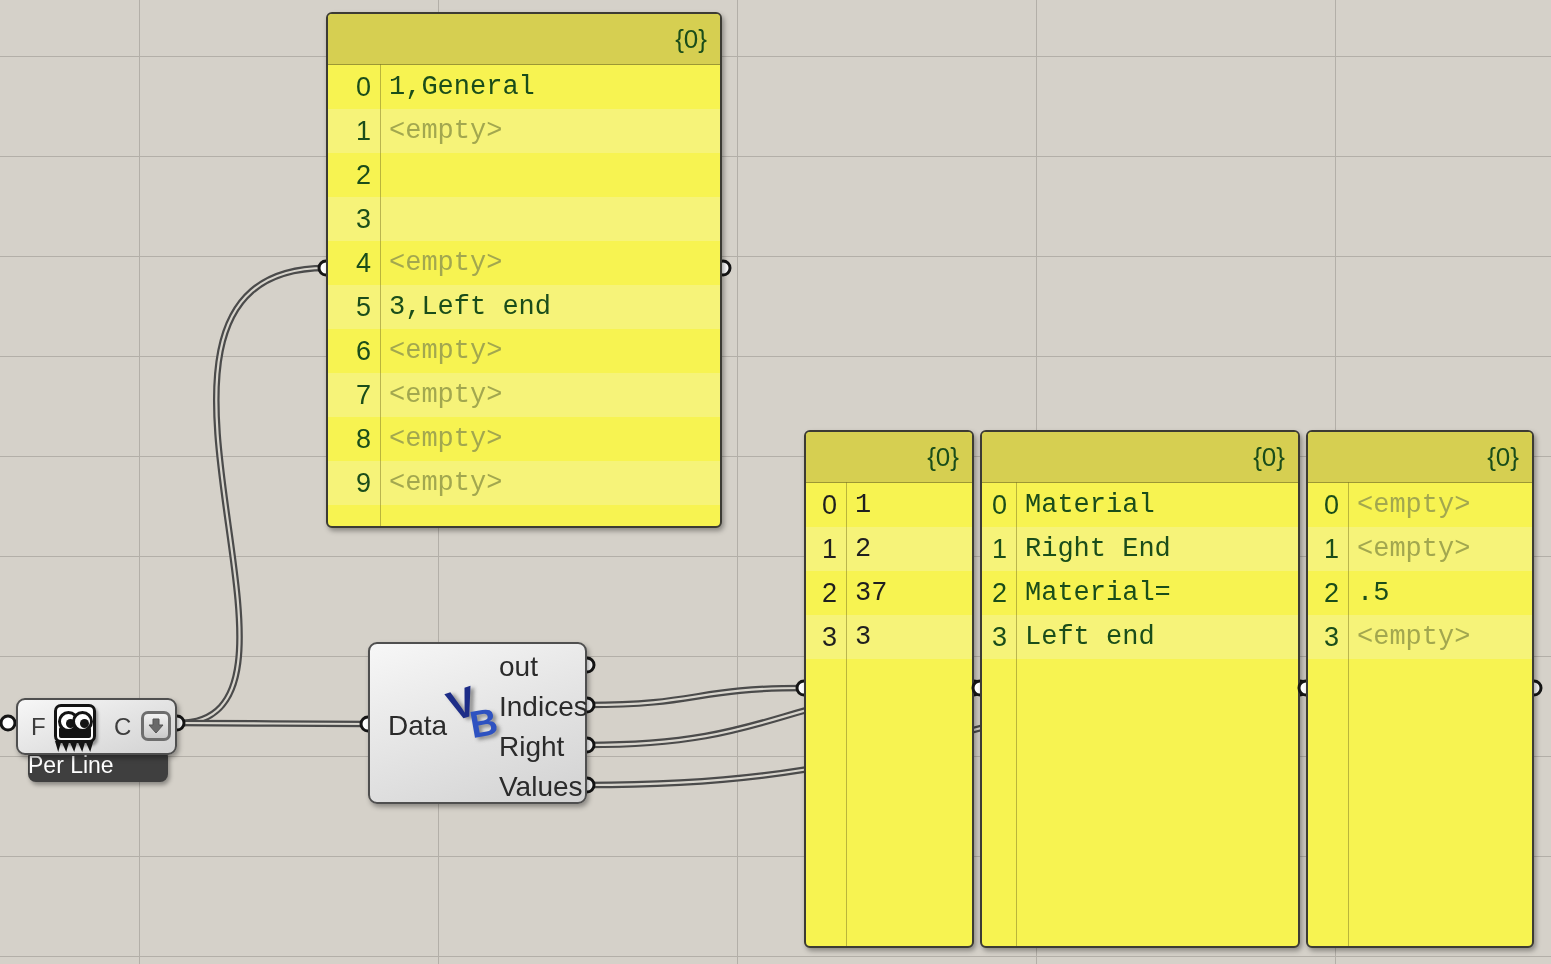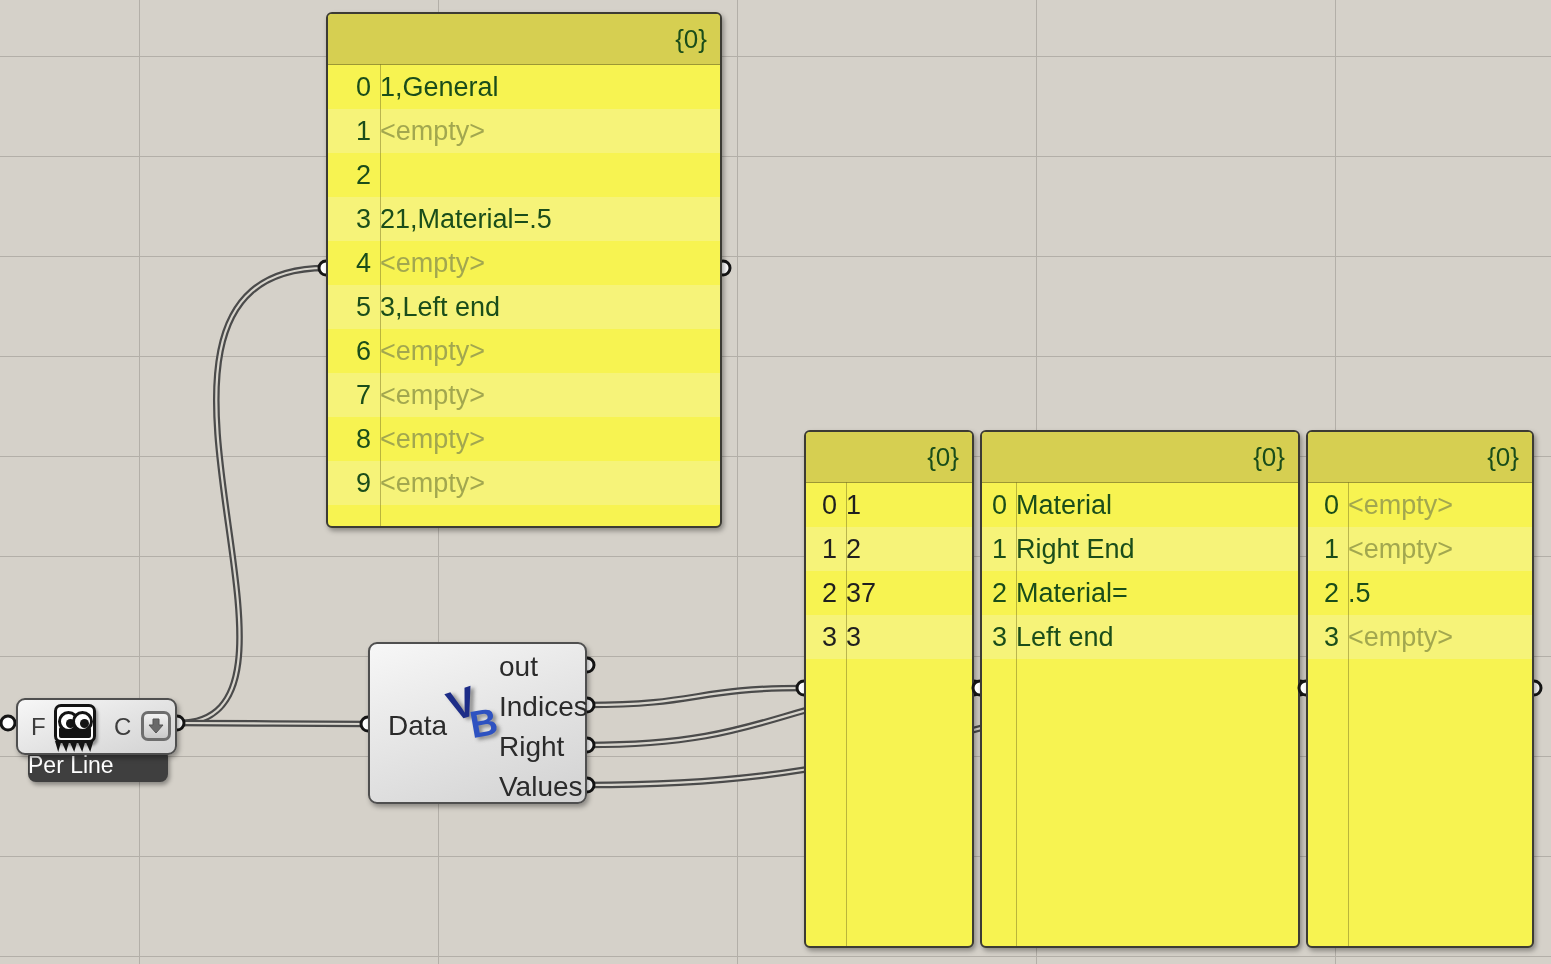--- a/index.html
+++ b/index.html
@@ -31,21 +31,21 @@
     box-shadow:2px 3px 5px rgba(0,0,0,.35);overflow:hidden;}
   .phead{height:50px;background:var(--panel-header);
     border-bottom:1px solid rgba(110,105,30,.55);
     display:flex;align-items:center;justify-content:flex-end;}
   .phead span{color:var(--text-green);font-size:26px;padding-right:13px;}
   .idx-line{position:absolute;top:50px;bottom:0;left:var(--idxw);width:1px;
     background:rgba(125,120,35,.5);}
   .prow{display:flex;height:44px;line-height:44px;font-size:27px;color:var(--text-green);}
   .prow.alt{background:var(--panel-fill-alt);}
   .pidx{width:var(--idxw);text-align:right;padding-right:9px;box-sizing:border-box;flex:none;}
-  .pval{white-space:nowrap;}
+  .pval{padding-left:9px;white-space:nowrap;font-family:Liberation Mono, monospace;}
   .prow.empty .pval{color:var(--text-empty);}
   .gh-panel.mono-dark .pidx,.gh-panel.mono-dark .pval{color:var(--text-dark);}
   
   .gh-comp{position:absolute;background:linear-gradient(160deg,#f7f7f7 0%,#e6e6e6 45%,#d2d2d2 100%);
     border:2px solid var(--component-border);border-radius:9px;box-sizing:border-box;
     box-shadow:2px 3px 5px rgba(0,0,0,.35);}
   .vb-label{position:absolute;transform:translateY(-50%);font-size:28px;color:#2b2b2b;white-space:nowrap;}
   .vb-logo{position:absolute;left:78px;top:36px;width:70px;height:80px;}
   .vb-v{position:absolute;left:0;top:0;font-size:42px;font-weight:bold;color:var(--vb-dark);
     transform:rotate(-18deg);text-shadow:3px 3px 4px rgba(70,70,70,.55);}
@@ -117,21 +117,20 @@
           <span class="pidx">1</span>
           <span class="pval">&lt;empty&gt;</span>
         </div>
 
         <div class="prow">
           <span class="pidx">2</span>
         </div>
 
         <div class="prow alt">
           <span class="pidx">3</span>
-          <span class="pval">21,Material=.5</span>
         </div>
 
         <div class="prow empty">
           <span class="pidx">4</span>
           <span class="pval">&lt;empty&gt;</span>
         </div>
 
         <div class="prow alt">
           <span class="pidx">5</span>
           <span class="pval">3,Left end</span>

